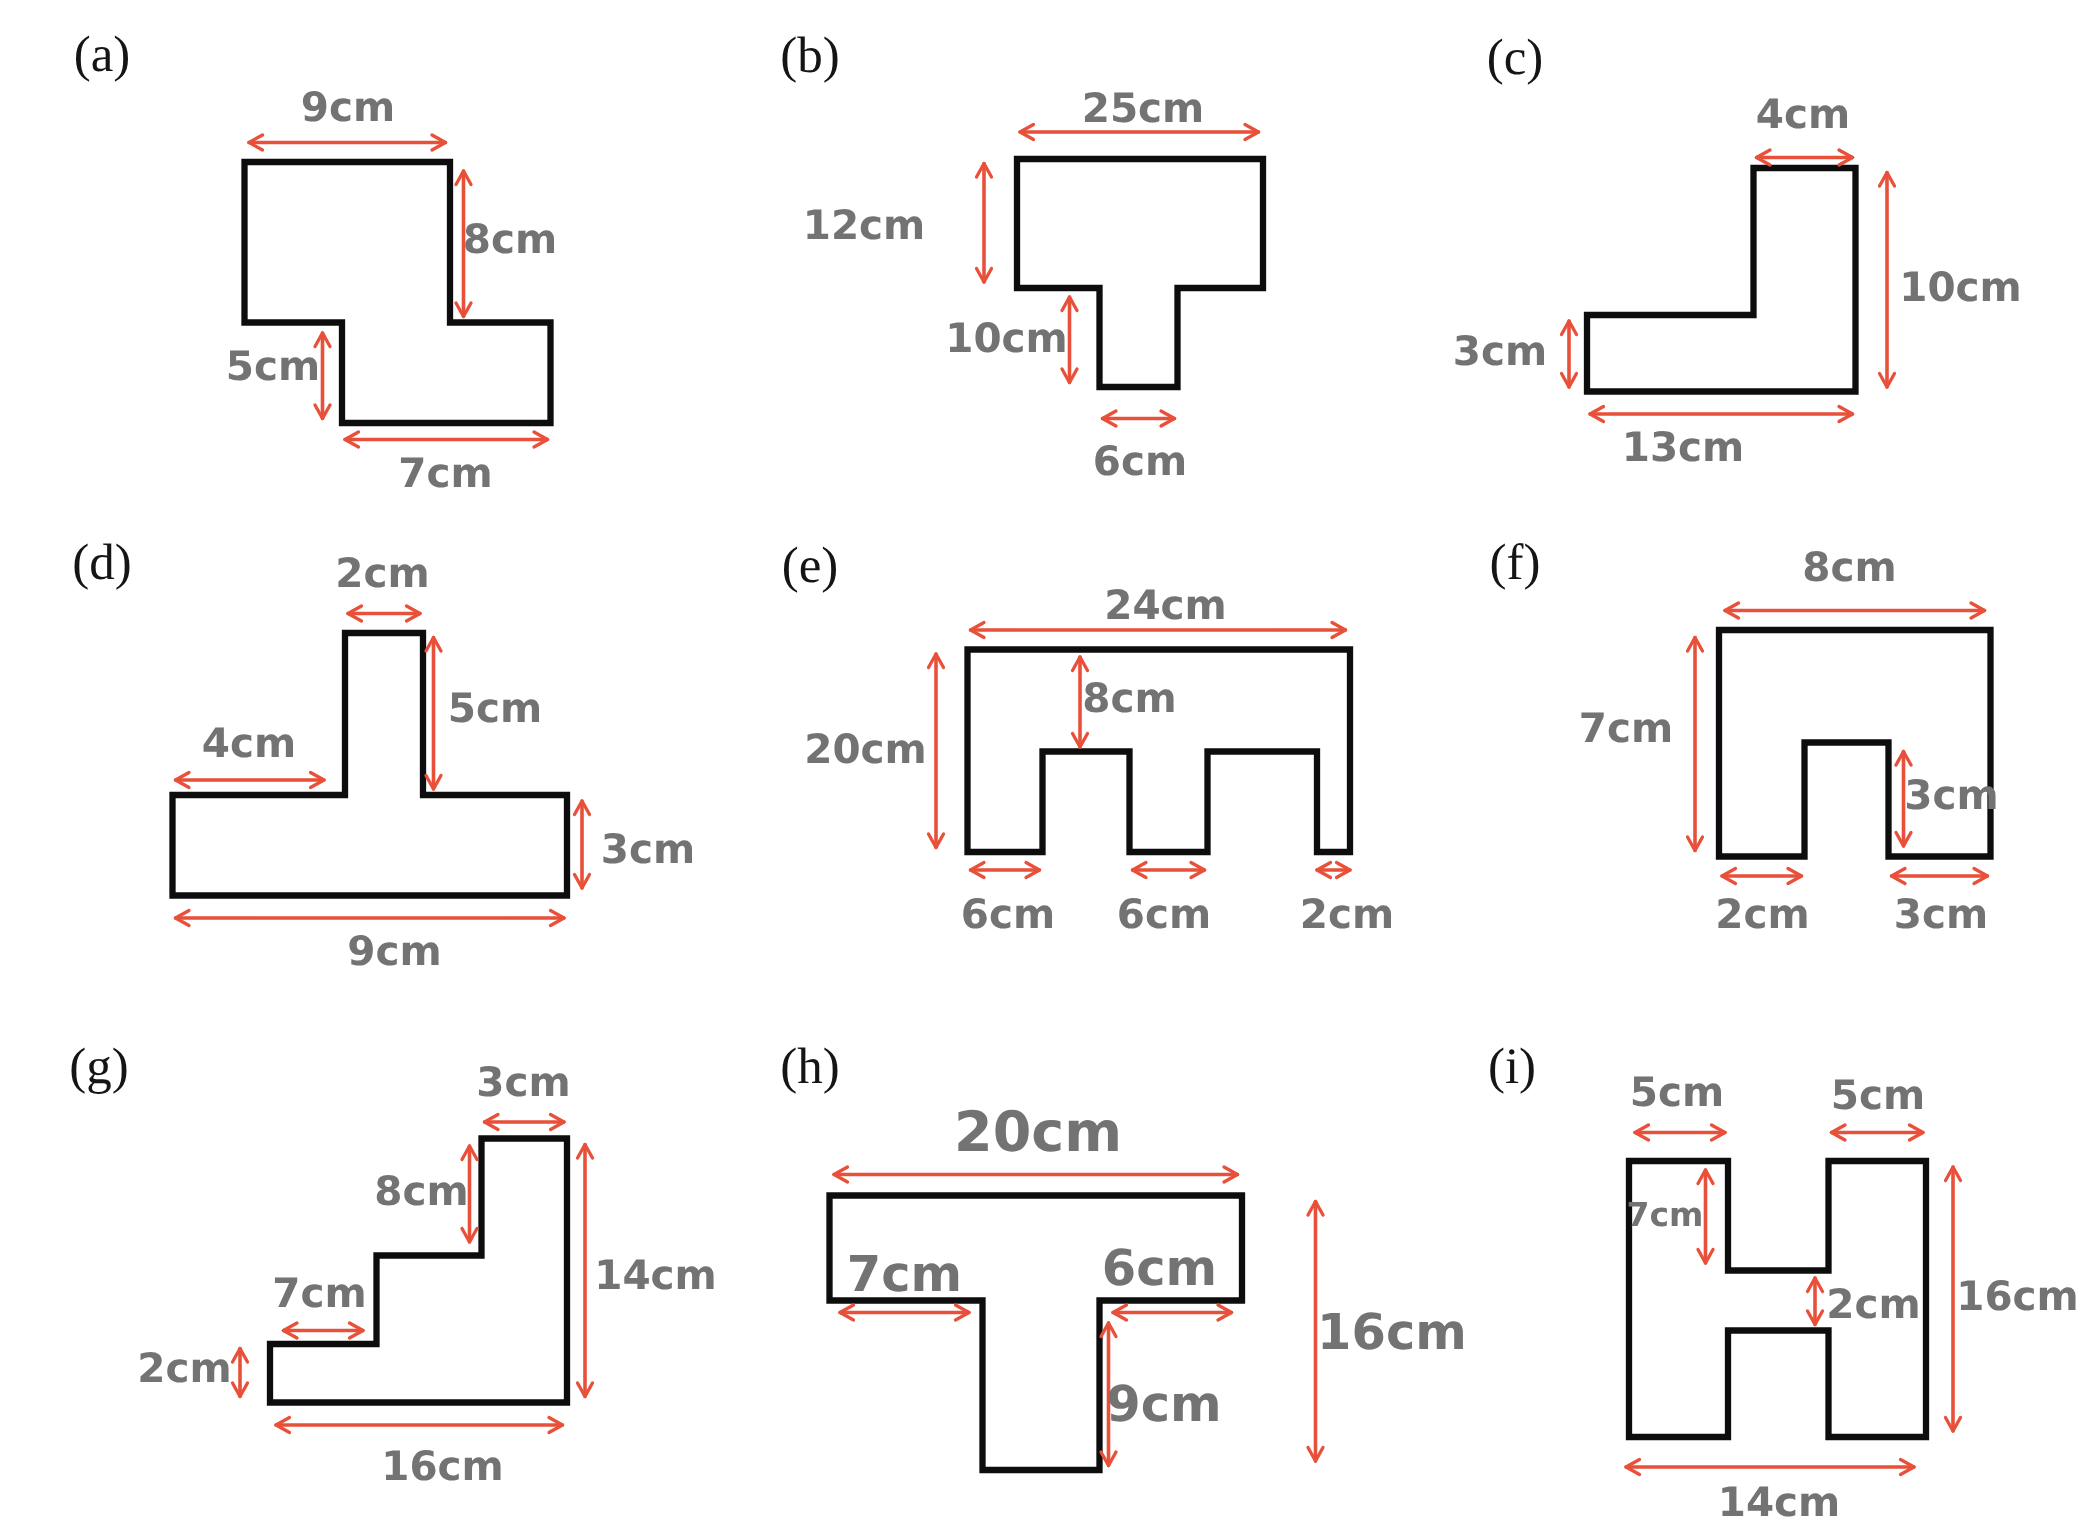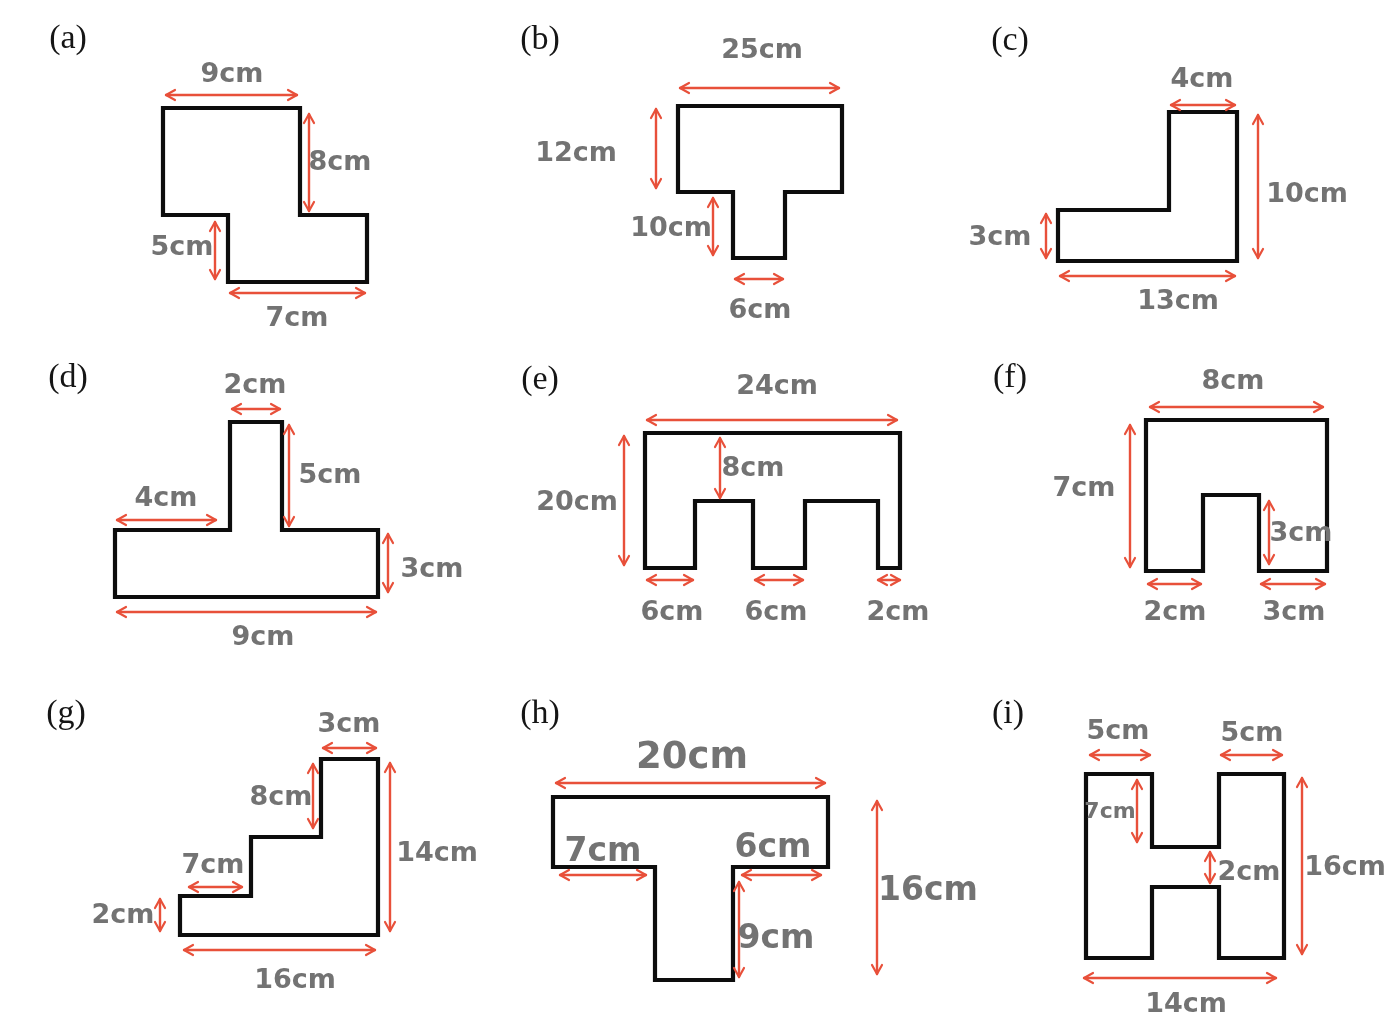--- a/index.html
+++ b/index.html
@@ -100,37 +100,37 @@
   <div class="panel-letter" style="left:1010px;top:376px">(f)</div>
   <div class="panel-letter" style="left:66px;top:712px">(g)</div>
   <div class="panel-letter" style="left:540px;top:712px">(h)</div>
   <div class="panel-letter" style="left:1008px;top:712px">(i)</div>
 
   <div class="lbl" style="left:232px;top:72px">9cm</div>
   <div class="lbl" style="left:340px;top:160px">8cm</div>
   <div class="lbl" style="left:182px;top:245px">5cm</div>
   <div class="lbl" style="left:297px;top:316px">7cm</div>
 
-  <div class="lbl" style="left:762px;top:48px">25cm</div>
+  <div class="lbl" style="left:762px;top:73px">25cm</div>
   <div class="lbl" style="left:576px;top:151px">12cm</div>
   <div class="lbl" style="left:671px;top:226px">10cm</div>
   <div class="lbl" style="left:760px;top:308px">6cm</div>
 
   <div class="lbl" style="left:1202px;top:77px">4cm</div>
   <div class="lbl" style="left:1307px;top:192px">10cm</div>
   <div class="lbl" style="left:1000px;top:235px">3cm</div>
-  <div class="lbl" style="left:1178px;top:299px">13cm</div>
+  <div class="lbl" style="left:1122px;top:299px">13cm</div>
 
   <div class="lbl" style="left:255px;top:383px">2cm</div>
   <div class="lbl" style="left:330px;top:473px">5cm</div>
   <div class="lbl" style="left:166px;top:496px">4cm</div>
   <div class="lbl" style="left:432px;top:567px">3cm</div>
   <div class="lbl" style="left:263px;top:635px">9cm</div>
 
-  <div class="lbl" style="left:777px;top:384px">24cm</div>
+  <div class="lbl" style="left:777px;top:404px">24cm</div>
   <div class="lbl" style="left:577px;top:500px">20cm</div>
   <div class="lbl" style="left:753px;top:466px">8cm</div>
   <div class="lbl" style="left:672px;top:610px">6cm</div>
   <div class="lbl" style="left:776px;top:610px">6cm</div>
   <div class="lbl" style="left:898px;top:610px">2cm</div>
 
   <div class="lbl" style="left:1233px;top:379px">8cm</div>
   <div class="lbl" style="left:1084px;top:486px">7cm</div>
   <div class="lbl" style="left:1301px;top:531px">3cm</div>
   <div class="lbl" style="left:1175px;top:610px">2cm</div>

